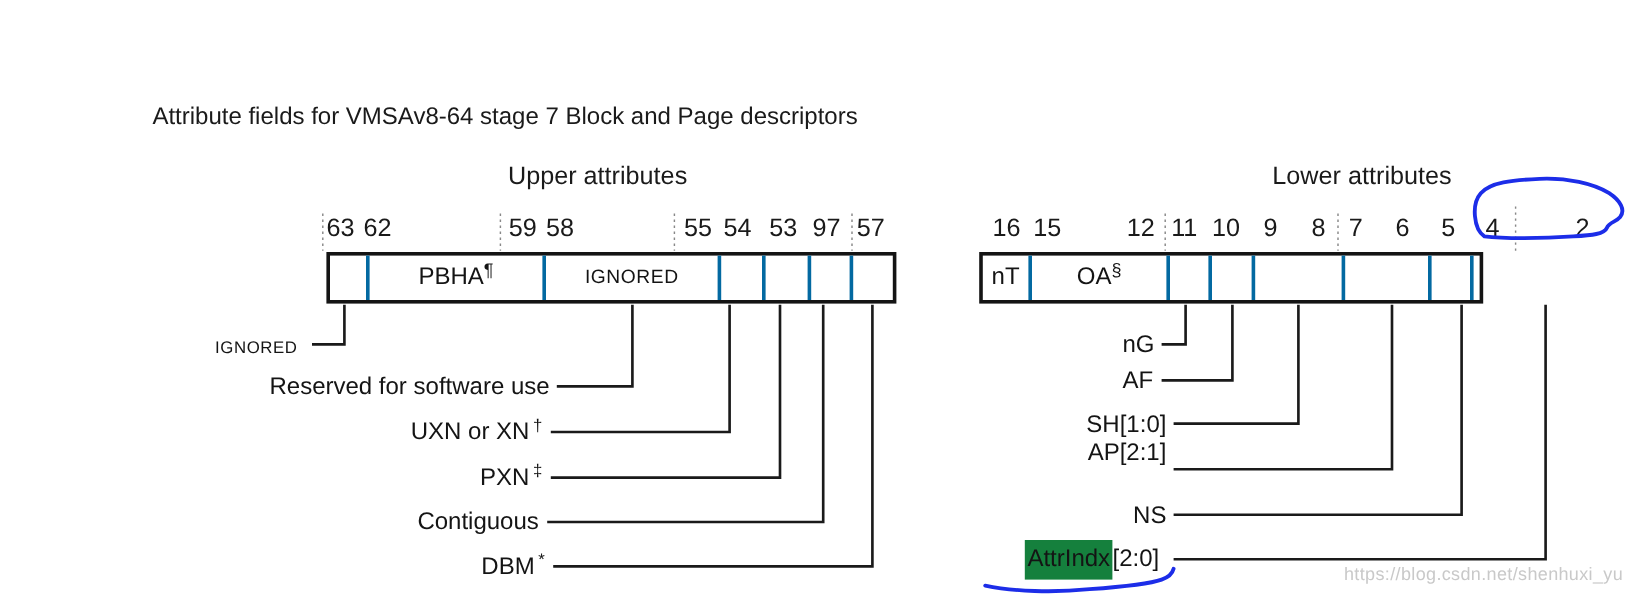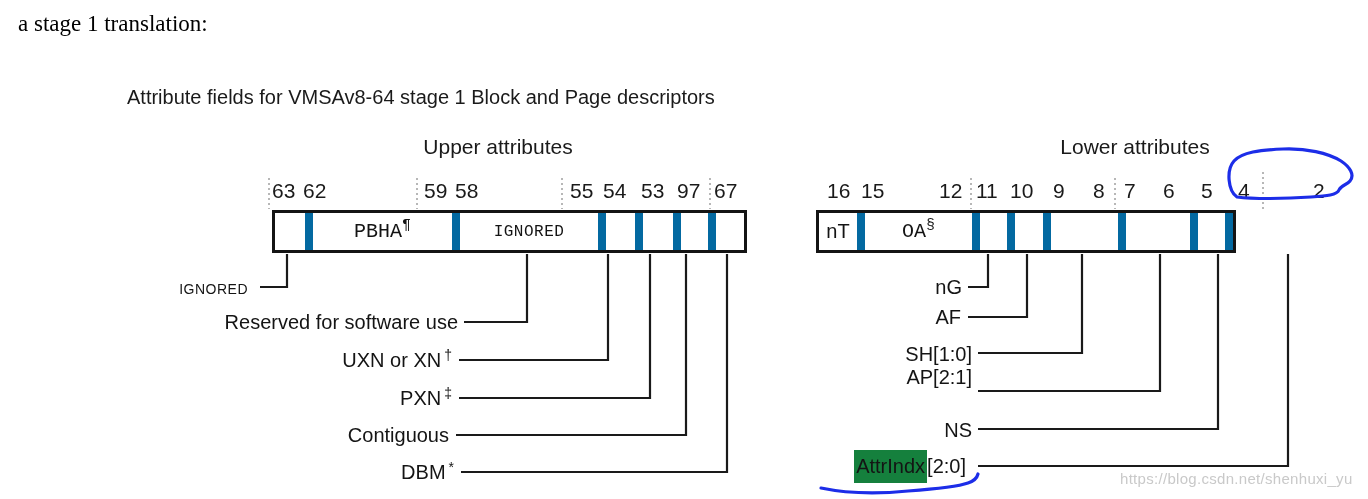--- a/index.html
+++ b/index.html
@@ -8,53 +8,52 @@
   .serif{font-family:"Liberation Serif","DejaVu Serif",serif;}
   .abs{position:absolute;}
   .intro{left:18px;top:8px;width:1340px;font-size:23px;line-height:32px;color:#000;}
   .caption{left:127px;top:86px;font-size:20px;color:#1a1a1a;}
   .groupTitle{top:135px;width:220px;text-align:center;font-size:21px;color:#1a1a1a;}
   .bitnum{top:179px;font-size:21px;color:#1a1a1a;white-space:nowrap;}
   .bitbox{top:210px;height:43px;border:3px solid #141414;box-sizing:border-box;
           display:flex;background:#fff;}
   .cell{display:flex;align-items:center;justify-content:center;box-sizing:border-box;
         font-size:20px;color:#141414;white-space:nowrap;}
-  .bl{border-left:8px solid #0369a1;font-family:Liberation Mono, monospace;}
+  .bl{border-left:3px solid #0369a1;}
   .cellSmall{font-size:16px;letter-spacing:.5px;}
   .fsup{display:inline-block;font-size:15px;transform:translateY(-6px);}
   .llabel{position:absolute;font-size:20px;color:#141414;white-space:nowrap;}
   .llabel .sup{display:inline-block;font-size:14px;transform:translateY(-7px);margin-left:3px;}
   .llabel.smalltext{font-size:14px;letter-spacing:.5px;}
   .hl{padding:5px 2px 6px 2px;}
   .watermark{font-size:15px;color:#c9c9c9;letter-spacing:.3px;}
   svg.overlay{position:absolute;left:0;top:0;pointer-events:none;}
 </style>
 </head>
 <body>
 
 <div id="page">
 
   <div class="abs intro serif">
-    <div>a stage 1 translation:</div>
   </div>
 
-  <div class="abs caption">Attribute fields for VMSAv8-64 stage 1 Block and Page descriptors</div>
+  <div class="abs caption">Attribute fields for VMSAv8-64 stage 7 Block and Page descriptors</div>
 
   <div class="abs groupTitle" style="left:388px;">Upper attributes</div>
   <div class="abs groupTitle" style="left:1025px;">Lower attributes</div>
 
   <span class="abs bitnum" style="left:272px;">63</span>
   <span class="abs bitnum" style="left:303px;text-align:center;">62</span>
   <span class="abs bitnum" style="left:424px;">59</span>
   <span class="abs bitnum" style="left:455px;">58</span>
   <span class="abs bitnum" style="left:570px;">55</span>
   <span class="abs bitnum" style="left:603px;">54</span>
   <span class="abs bitnum" style="left:641px;">53</span>
   <span class="abs bitnum" style="left:677px;">97</span>
-  <span class="abs bitnum" style="left:714px;">67</span>
+  <span class="abs bitnum" style="left:714px;">57</span>
 
   <span class="abs bitnum" style="left:827px;text-align:center;">16</span>
   <span class="abs bitnum" style="left:861px;">15</span>
   <span class="abs bitnum" style="left:939px;">12</span>
   <span class="abs bitnum" style="left:976px;">11</span>
   <span class="abs bitnum" style="left:1010px;">10</span>
   <span class="abs bitnum" style="left:1053px;">9</span>
   <span class="abs bitnum" style="left:1093px;">8</span>
   <span class="abs bitnum" style="left:1124px;">7</span>
   <span class="abs bitnum" style="left:1163px;">6</span>

